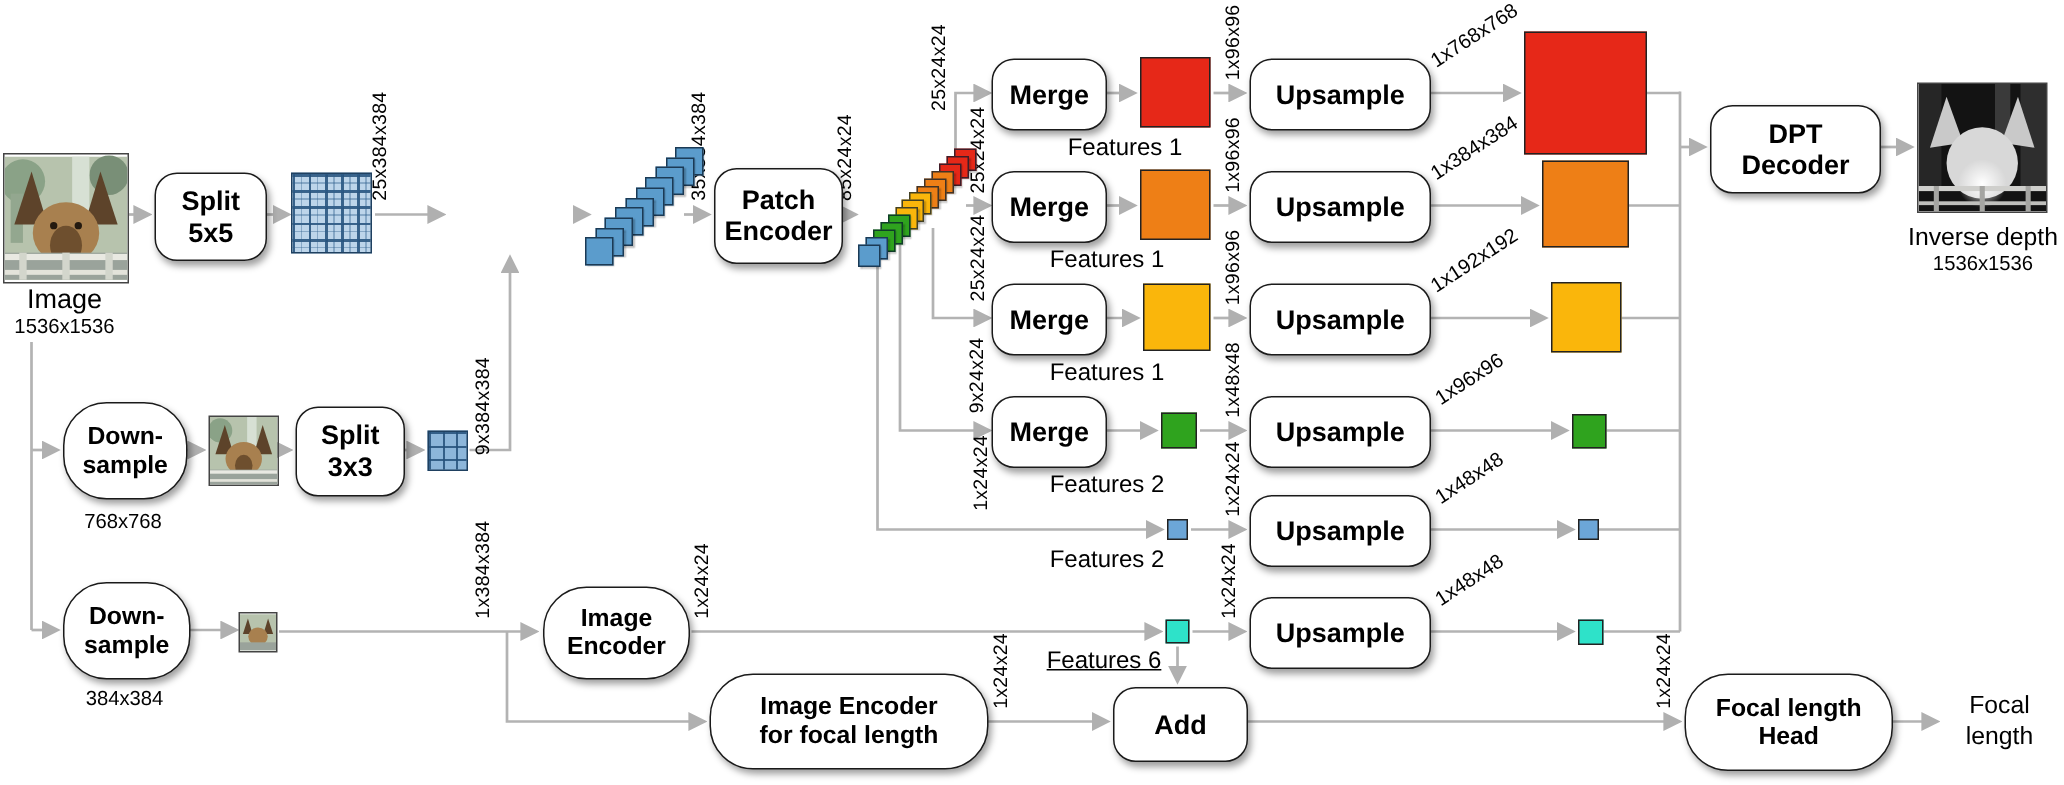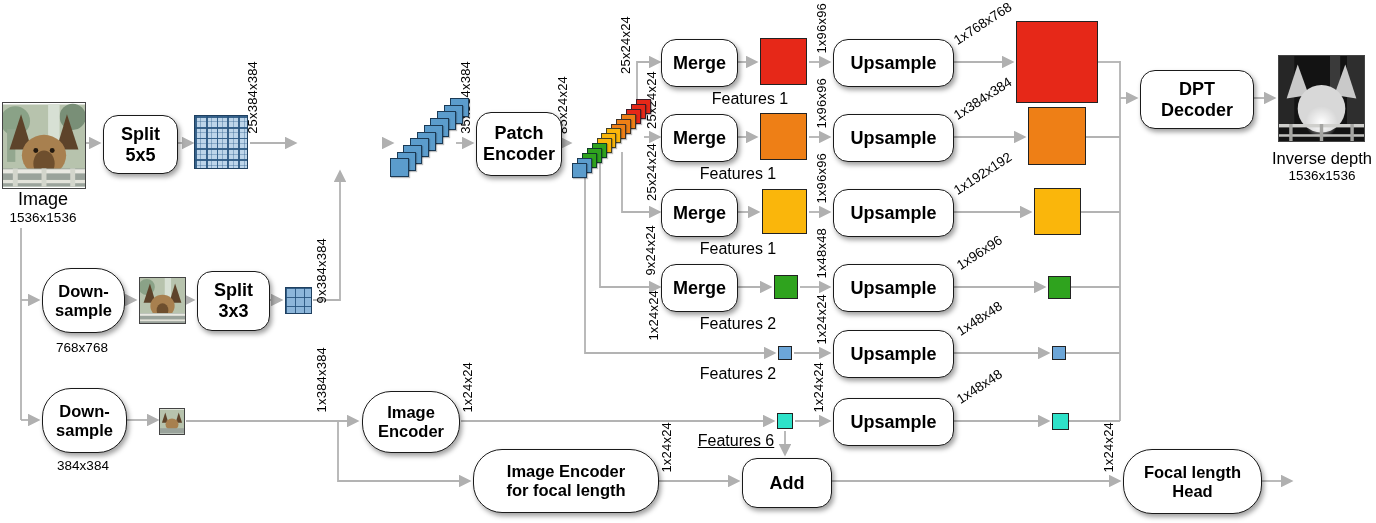--- a/index.html
+++ b/index.html
@@ -293,14 +293,16 @@
   <div class="box sm" style="left:362px;top:391px;width:96px;height:60px;">Image
 Encoder</div>
   <div class="vlabel" style="left:460px;top:362px;">1x24x24</div>
   <div class="box sm" style="left:473px;top:449px;width:184px;height:62px;">Image Encoder
 for focal length</div>
   <div class="vlabel" style="left:659px;top:422px;">1x24x24</div>
   <div class="box" style="left:742px;top:458px;width:88px;height:48px;">Add</div>
   <div class="vlabel" style="left:1101px;top:422px;">1x24x24</div>
   <div class="box sm" style="left:1123px;top:449px;width:137px;height:63px;">Focal length
 Head</div>
+  <div class="fl-out" style="left:1297px;top:460px;width:72px;">Focal
+length</div>
 
 </div>
 
 </body></html>

